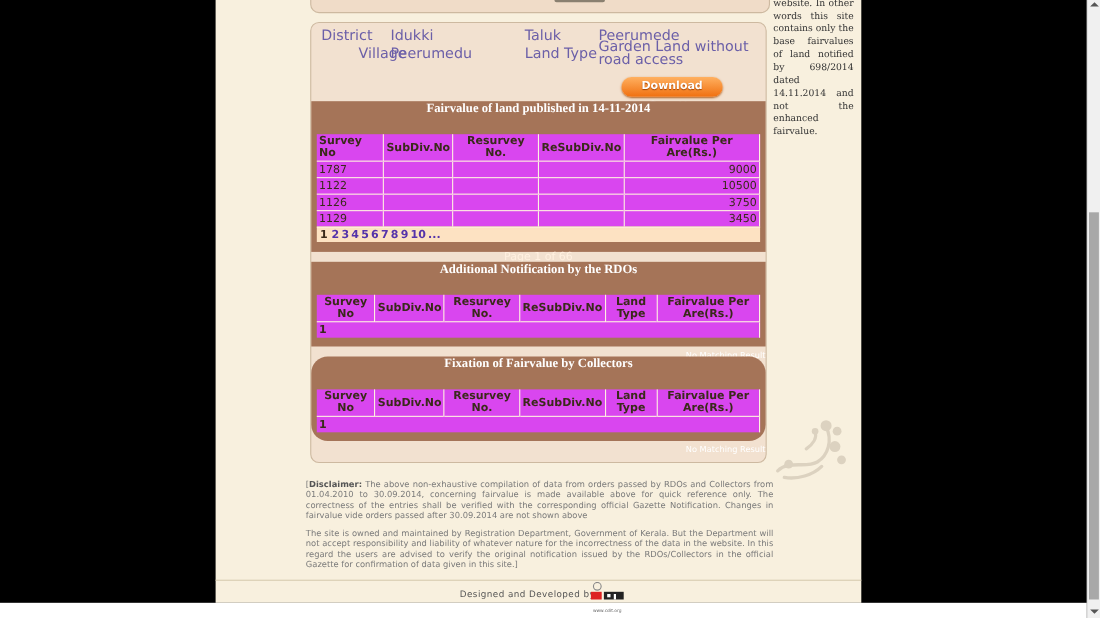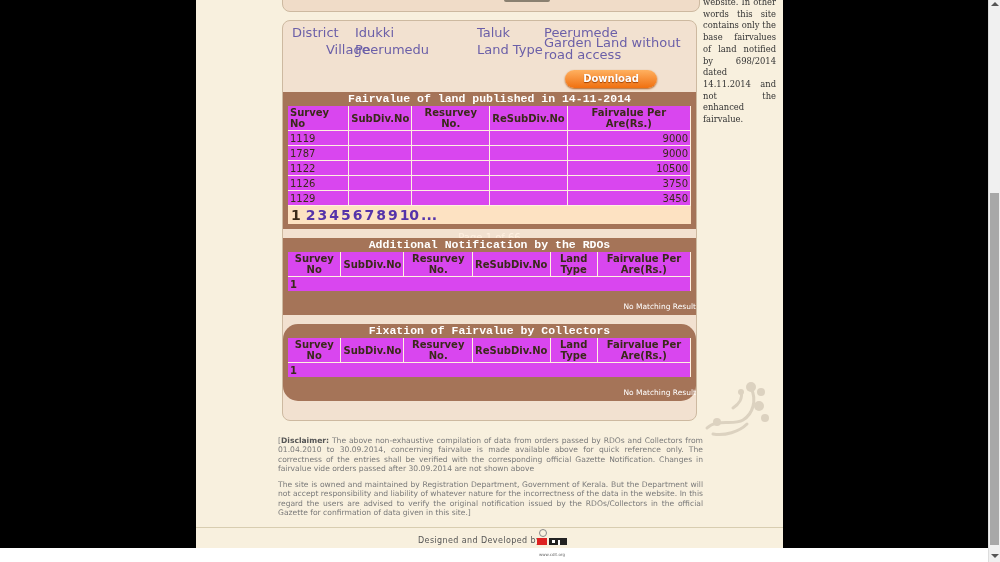--- a/index.html
+++ b/index.html
@@ -12,26 +12,26 @@
   .scroll-down { position:absolute; bottom:4px; left:2px; width:0; height:0; border-left:4px solid transparent; border-right:4px solid transparent; border-top:4px solid #555; }
 
   .prev-box { position:absolute; left:282px; top:-10px; width:416px; height:20px; background:#f0dcc8; border:1px solid #cdb9a0; border-radius:8px; }
   .prev-btn { position:absolute; left:504px; top:0; width:46px; height:2px; background:#8a8070; border-radius:0 0 4px 4px; }
 
   .main-box { position:absolute; left:282px; top:20px; width:415px; height:401px; background:#f2e1d0; border:1px solid #cdb9a0; border-radius:8px; box-sizing:border-box; }
   .info { position:absolute; font-size:13px; color:#6b5fa8; }
   .dl-btn { position:absolute; left:565px; top:70px; width:92px; height:18px; border-radius:9px; background:linear-gradient(#ffb060,#f07010); color:#fff; font-size:10px; font-weight:bold; text-align:center; line-height:18px; box-shadow:0 1px 2px #b06020; text-shadow:0 1px 1px #a04000; }
 
   .section { position:absolute; left:283px; width:413px; background:#a57458; }
-  .sec-title { text-align:center; color:#fff; font-family:Liberation Mono, monospace; font-weight:bold; font-size:11.5px; height:14px; line-height:14px; }
+  .sec-title { text-align:center; color:#fff; font-family:Liberation Serif, serif; font-weight:bold; font-size:11.5px; height:30px; line-height:14px; }
   table { border-collapse:collapse; margin-left:5px; width:403px; background:#d946ef; font-size:10px; color:#3a2a1a; }
   th { font-weight:bold; color:#3a2a1a; padding:1px 2px; border-right:1px solid #fff0e0; text-align:center; }
   td { padding:0 2px; height:14px; border-right:1px solid #fff0e0; border-top:1px solid #fff0e0; }
   td.num { text-align:right; }
-  .pager { font-size:14px; font-weight:bold; color:#3a2a1a; padding:1px 3px; background:#fde2c2; margin-left:5px; width:397px; border-top:1px solid #fff0e0;}
+  .pager { font-size:10px; font-weight:bold; color:#3a2a1a; padding:1px 3px; background:#fde2c2; margin-left:5px; width:397px; border-top:1px solid #fff0e0;}
   .pager a { color:#5533aa; text-decoration:none; margin-right:2px; }
   .page-info { text-align:center; color:#fff0e0; font-size:10px; margin-top:8px; }
   .no-match { text-align:right; color:#fff; font-size:7.5px; }
 
   .disclaimer { position:absolute; left:278px; width:425px; font-size:7.6px; color:#7a7a7a; line-height:9.3px; text-align:justify; }
   .side-note { position:absolute; left:703px; top:-3px; width:73px; font-family:"DejaVu Serif", serif; font-size:8.4px; color:#333; line-height:11.7px; text-align:justify; }
   .footer-line { position:absolute; left:196px; top:527px; width:587px; height:1px; background:#d8cdb0; }
   .footer { position:absolute; left:418px; top:536px; font-size:8px; color:#555; letter-spacing:0.4px; }
   .cdit { position:absolute; left:537px; top:529px; }
   .ornament { position:absolute; left:703px; top:378px; }
@@ -61,27 +61,20 @@
 <div class="section" style="top:92px;height:137px;">
   <div class="sec-title">Fairvalue of land published in 14-11-2014</div>
   <table>
     <tbody>
         <tr>
       <th style="text-align:left">Survey No</th>
       <th>SubDiv.No</th>
       <th>Resurvey No.</th>
       <th>ReSubDiv.No</th>
       <th>Fairvalue Per Are(Rs.)</th>
-    </tr>
-    <tr>
-      <td>1119</td>
-          <td></td>
-          <td></td>
-          <td></td>
-          <td class="num">9000</td>
     </tr>
     <tr>
       <td>1787</td>
           <td></td>
           <td></td>
           <td></td>
           <td class="num">9000</td>
     </tr>
     <tr>
       <td>1122</td>

